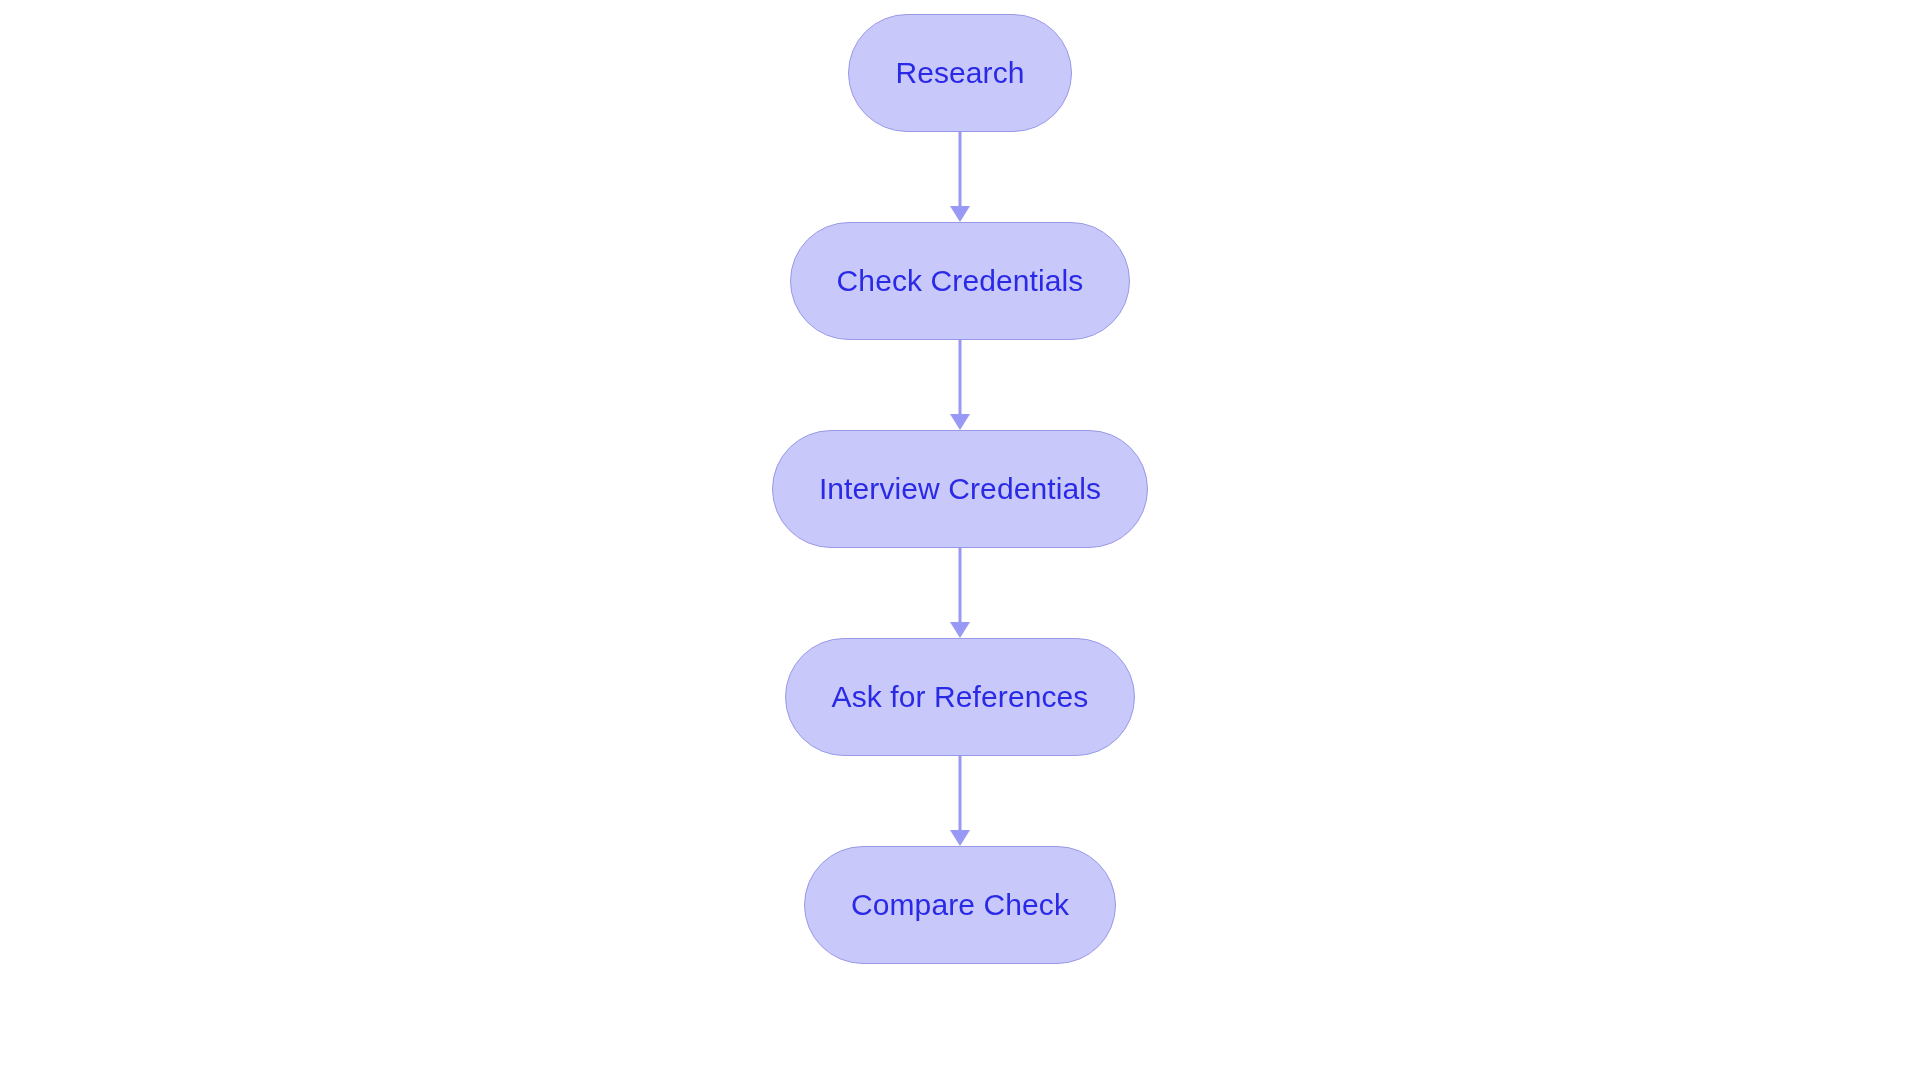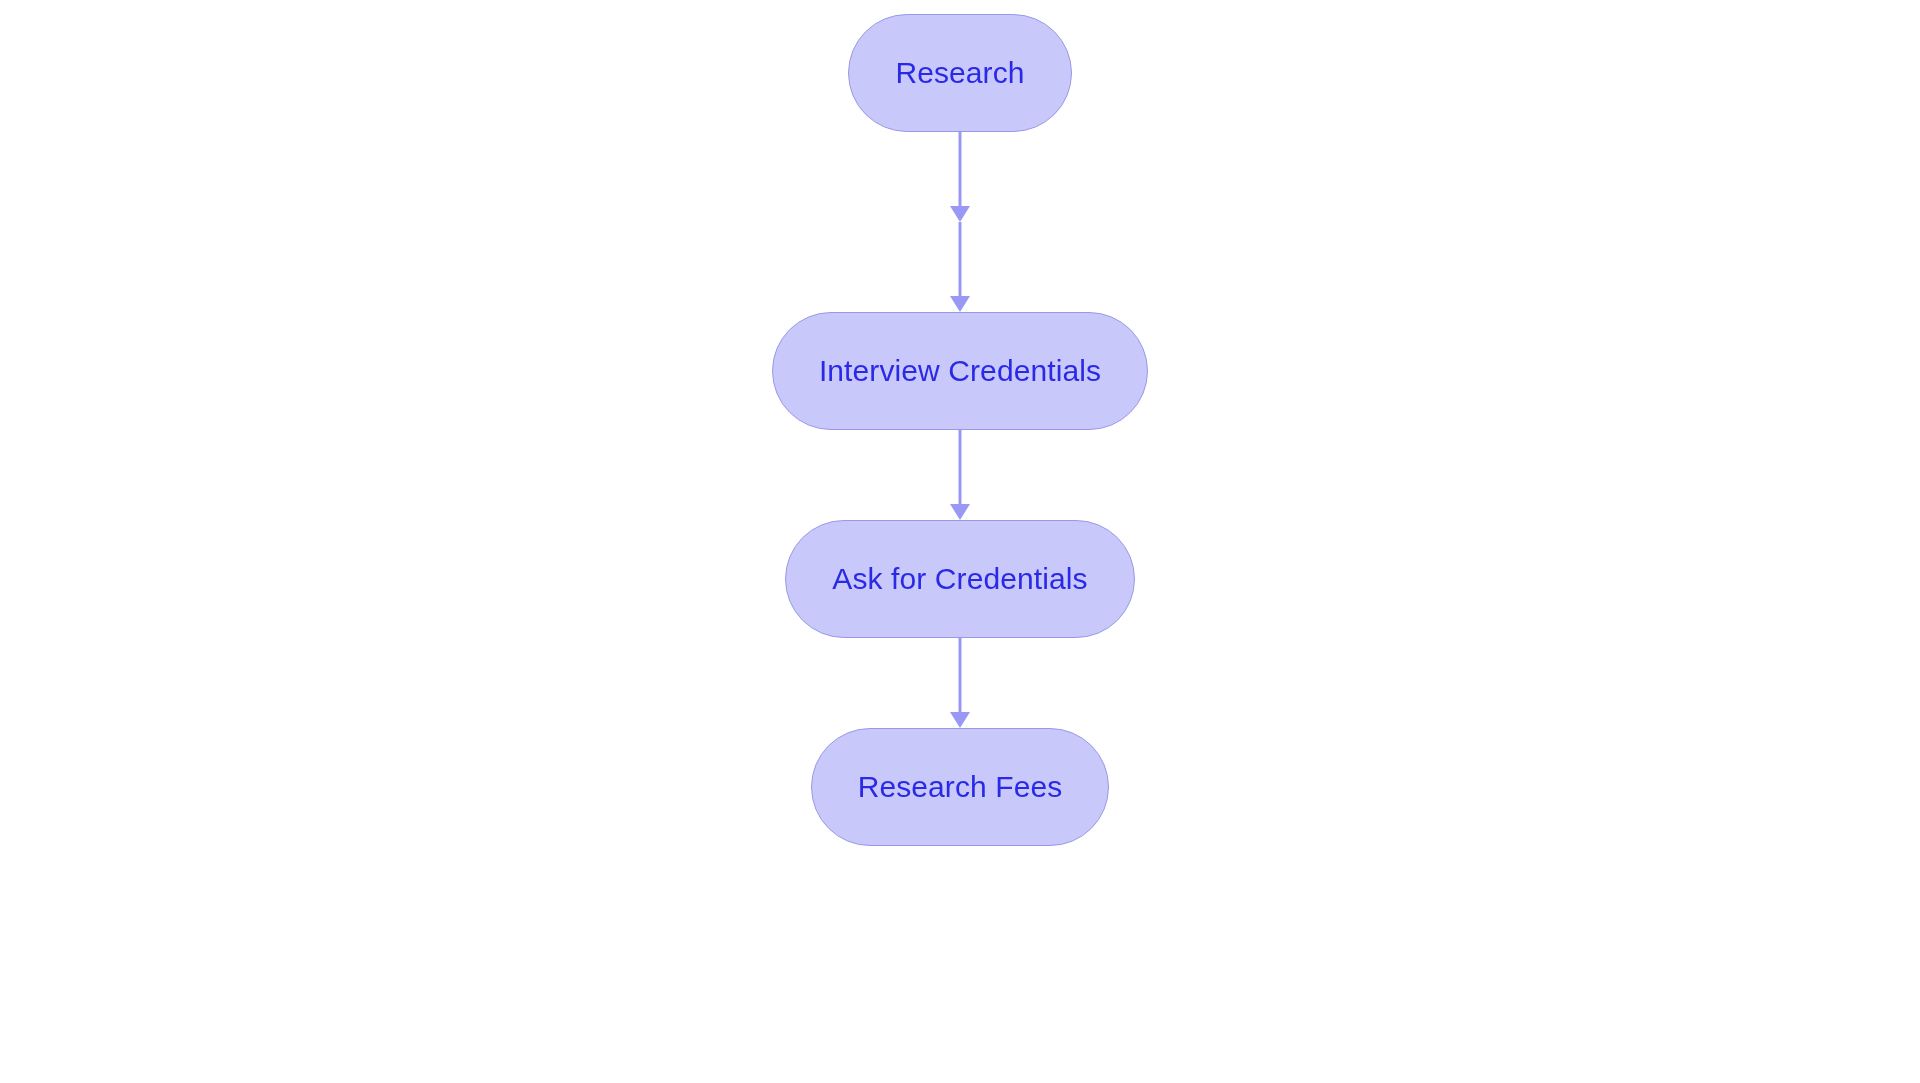--- a/index.html
+++ b/index.html
@@ -76,48 +76,51 @@
       <span>Research</span>
     </div>
 
     <div class="flow-edge" style="height:90px">
       <svg width="30" height="90" viewBox="0 0 30 90" aria-hidden="true">
         <line x1="15" y1="0" x2="15" y2="76" stroke="#9999f5" stroke-width="3"></line>
         <polygon points="5,74 25,74 15,90" fill="#9999f5"></polygon>
       </svg>
     </div>
 
+    <div class="flow-node">
+      <span>Check Credentials</span>
+    </div>
 
     <div class="flow-edge" style="height:90px">
       <svg width="30" height="90" viewBox="0 0 30 90" aria-hidden="true">
         <line x1="15" y1="0" x2="15" y2="76" stroke="#9999f5" stroke-width="3"></line>
         <polygon points="5,74 25,74 15,90" fill="#9999f5"></polygon>
       </svg>
     </div>
 
     <div class="flow-node">
       <span>Interview Credentials</span>
     </div>
 
     <div class="flow-edge" style="height:90px">
       <svg width="30" height="90" viewBox="0 0 30 90" aria-hidden="true">
         <line x1="15" y1="0" x2="15" y2="76" stroke="#9999f5" stroke-width="3"></line>
         <polygon points="5,74 25,74 15,90" fill="#9999f5"></polygon>
       </svg>
     </div>
 
     <div class="flow-node">
-      <span>Ask for Credentials</span>
+      <span>Ask for References</span>
     </div>
 
     <div class="flow-edge" style="height:90px">
       <svg width="30" height="90" viewBox="0 0 30 90" aria-hidden="true">
         <line x1="15" y1="0" x2="15" y2="76" stroke="#9999f5" stroke-width="3"></line>
         <polygon points="5,74 25,74 15,90" fill="#9999f5"></polygon>
       </svg>
     </div>
 
     <div class="flow-node">
-      <span>Research Fees</span>
+      <span>Compare Check</span>
     </div>
 
   </div>
 </div>
 
 </body></html>

